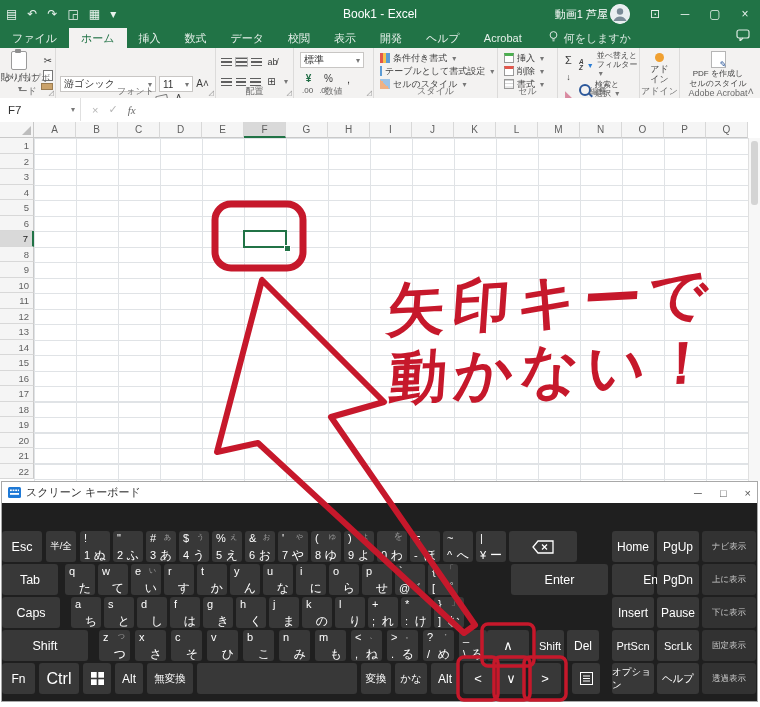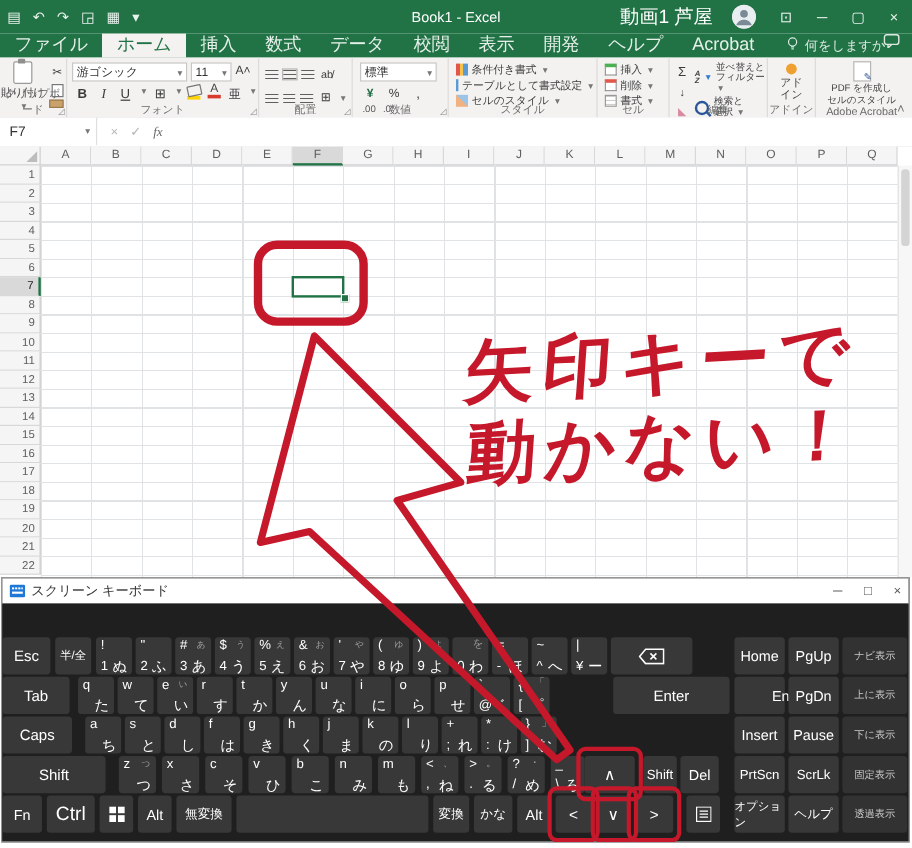--- a/index.html
+++ b/index.html
@@ -3,27 +3,27 @@
 <meta charset="utf-8">
 <style>
   html,body{margin:0;padding:0;background:#fff;font-family:"Liberation Sans","DejaVu Sans",sans-serif;}
   #app{position:relative;width:760px;height:707px;overflow:hidden;background:#fff;}
   
   #titlebar{position:absolute;left:0;top:0;width:760px;height:28px;background:#217346;color:#fff;}
   #qatbox{position:absolute;left:6px;top:0;height:28px;display:flex;align-items:center;gap:10px;}
   .qat{font-size:12px;color:#eaf3ee;cursor:default;}
   #wintitle{position:absolute;left:50%;top:0;transform:translateX(-50%);line-height:28px;font-size:12px;color:#fff;}
   #tb-right{position:absolute;right:0;top:0;height:28px;display:flex;align-items:center;}
-  #account-name{font-size:16px;margin-right:16px;text-align:center;}
+  #account-name{font-size:11px;margin-right:2px;text-align:center;}
   #avatar{width:20px;height:20px;border-radius:50%;overflow:hidden;margin-right:10px;background:#e9eef0;}
   .winctl{width:30px;height:28px;display:flex;align-items:center;justify-content:center;font-size:12px;color:#eaf3ee;}
   
   #tabrow{position:absolute;left:0;top:28px;width:760px;height:20px;background:#217346;display:flex;align-items:flex-end;}
   #tabs{display:flex;height:20px;}
-  .tab{height:20px;line-height:20px;padding:0 12px;font-size:15px;color:#e6f0ea;white-space:nowrap;}
+  .tab{height:20px;line-height:20px;padding:0 12px;font-size:11px;color:#e6f0ea;white-space:nowrap;}
   .tab.active{background:#f3f2f1;color:#217346;}
   #searchbox{display:flex;align-items:center;gap:5px;margin-left:14px;height:20px;color:#dbe9e1;font-size:11px;}
   #comment-ic{position:absolute;right:10px;bottom:3px;}
   
   #ribbon{position:absolute;left:0;top:48px;width:760px;height:50px;background:#f3f2f1;border-bottom:1px solid #d8d6d4;font-size:10px;color:#444;}
   .grp{position:relative;float:left;height:50px;border-right:1px solid #dcdbda;box-sizing:border-box;}
   .grp-label{position:absolute;bottom:0px;left:0;width:100%;text-align:center;font-size:9px;color:#696969;}
   .launch{position:absolute;right:1px;bottom:1px;font-size:7px;color:#8a8a8a;}
   .sel{display:flex;align-items:center;justify-content:space-between;background:#fff;border:1px solid #c8c6c4;height:16px;font-size:10px;padding:0 3px;box-sizing:border-box;color:#333;}
   .car{font-size:8px;color:#777;margin-left:2px;}
@@ -152,21 +152,21 @@
           <span class="ric" style="font-size:10px;">✂</span>
           <span style="width:8px;height:9px;border:1px solid #777;background:#fff;display:inline-block;margin-left:2px;"></span>
           <span style="width:10px;height:5px;background:#caa26a;border:1px solid #9a7b4f;display:inline-block;"></span>
         </div>
       </div>
       <div class="grp-label">クリップボード</div>
       <span class="launch">◿</span>
     </div>
 
     <div class="grp" style="width:160px;">
-      <div style="display:flex;gap:3px;padding:4px 4px 0 4px;">
+      <div style="display:flex;gap:3px;padding:4px 4px 0 4px;margin-top:24px;">
         <div class="sel" style="width:96px;">
             <span>游ゴシック</span>
             <span class="car">▾</span>
           </div>
         <div class="sel" style="width:34px;">
             <span>11</span>
             <span class="car">▾</span>
           </div>
         <span class="ric" style="font-size:10px;">A˄</span>
       </div>

